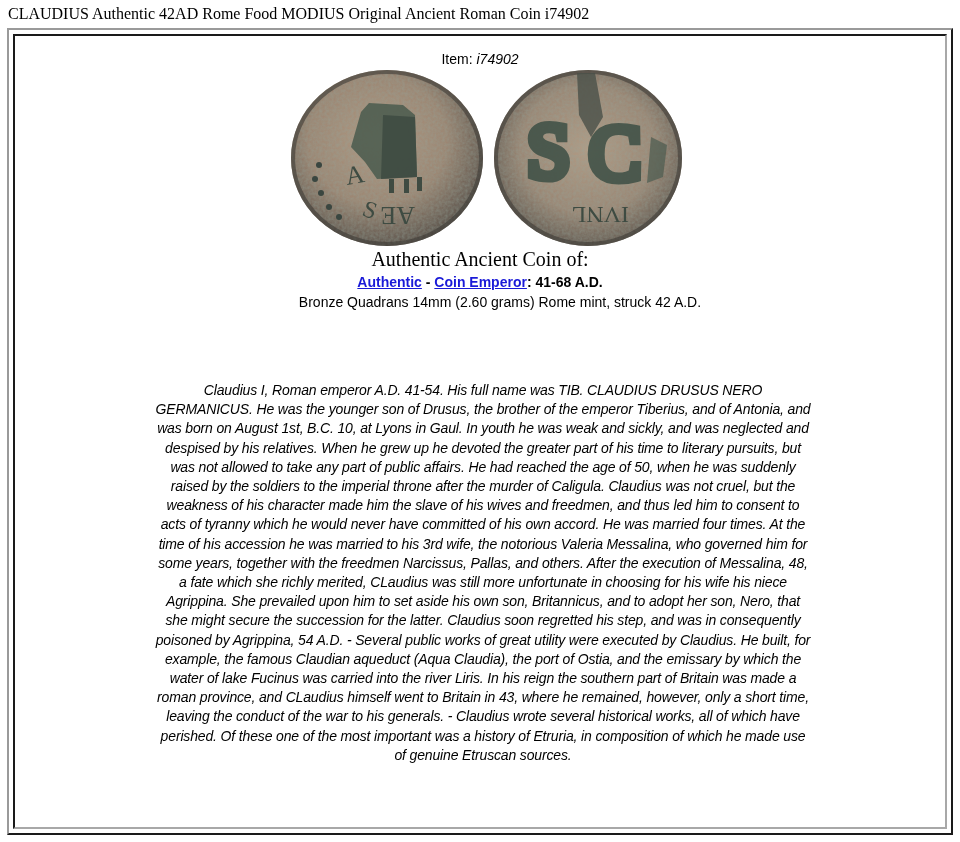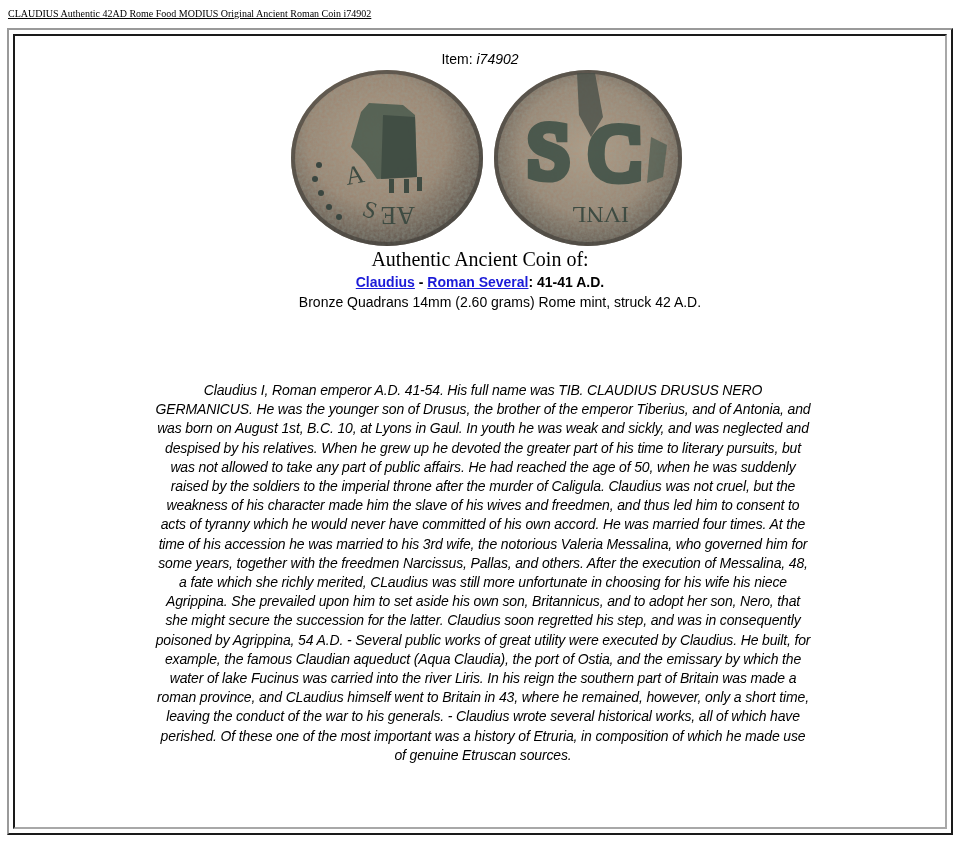--- a/index.html
+++ b/index.html
@@ -1,21 +1,20 @@
 <!DOCTYPE html>
 <html><head>
 <meta charset="utf-8">
 <style>
   html, body { margin: 0; padding: 0; background: #ffffff; }
   body { width: 960px; height: 842px; position: relative; overflow: hidden; color: #000; }
   .page-title {
     position: absolute; left: 8px; top: 4px;
-    font-family: "Liberation Serif", serif; font-size: 10px; line-height: 20px;
+    font-family: "Liberation Serif", serif; font-size: 16px; line-height: 20px;
     white-space: nowrap;
-    text-decoration: underline;
   }
   .frame-outer {
     position: absolute; left: 7px; top: 28px; width: 946px; height: 807px;
     box-sizing: border-box;
     border-top: 2px solid #9a9a9a; border-left: 2px solid #9a9a9a;
     border-right: 2px solid #1a1a1a; border-bottom: 2px solid #1a1a1a;
   }
   .frame-inner {
     position: absolute; left: 4px; top: 4px; right: 4px; bottom: 4px;
     box-sizing: border-box;
@@ -116,21 +115,21 @@
             <text x="298" y="112" font-family="Liberation Serif, serif" font-size="78" fill="none" stroke="#3d4f45" stroke-width="9" opacity="0.85">C</text>
             <text x="262" y="160" font-family="Liberation Serif, serif" font-size="24" fill="#3e4b42" transform="rotate(180 300 150)">IVNL</text>
             <path d="M360 70 L376 78 L372 110 L356 116 Z" fill="#4a5a4e" opacity="0.7"></path>
           </g>
         </svg>
       </div>
 
       <div class="authentic">Authentic Ancient Coin of:</div>
 
       <div class="ruler-line">
-        <a href="#">Claudius</a><span> - </span><a href="#">Roman Several</a><span>: 41-41 A.D.</span>
+        <a href="#">Authentic</a><span> - </span><a href="#">Coin Emperor</a><span>: 41-68 A.D.</span>
       </div>
 
       <div class="info">
         <div>Bronze Quadrans 14mm (2.60 grams) Rome mint, struck 42 A.D.</div>
       </div>
 
       <div class="bio">Claudius I, Roman emperor A.D. 41-54. His full name was TIB. CLAUDIUS DRUSUS NERO GERMANICUS. He was the younger son of Drusus, the brother of the emperor Tiberius, and of Antonia, and was born on August 1st, B.C. 10, at Lyons in Gaul. In youth he was weak and sickly, and was neglected and despised by his relatives. When he grew up he devoted the greater part of his time to literary pursuits, but was not allowed to take any part of public affairs. He had reached the age of 50, when he was suddenly raised by the soldiers to the imperial throne after the murder of Caligula. Claudius was not cruel, but the weakness of his character made him the slave of his wives and freedmen, and thus led him to consent to acts of tyranny which he would never have committed of his own accord. He was married four times. At the time of his accession he was married to his 3rd wife, the notorious Valeria Messalina, who governed him for some years, together with the freedmen Narcissus, Pallas, and others. After the execution of Messalina, 48, a fate which she richly merited, CLaudius was still more unfortunate in choosing for his wife his niece Agrippina. She prevailed upon him to set aside his own son, Britannicus, and to adopt her son, Nero, that she might secure the succession for the latter. Claudius soon regretted his step, and was in consequently poisoned by Agrippina, 54 A.D. - Several public works of great utility were executed by Claudius. He built, for example, the famous Claudian aqueduct (Aqua Claudia), the port of Ostia, and the emissary by which the water of lake Fucinus was carried into the river Liris. In his reign the southern part of Britain was made a roman province, and CLaudius himself went to Britain in 43, where he remained, however, only a short time, leaving the conduct of the war to his generals. - Claudius wrote several historical works, all of which have perished. Of these one of the most important was a history of Etruria, in composition of which he made use of genuine Etruscan sources.</div>
 
     </div>
   </div>

